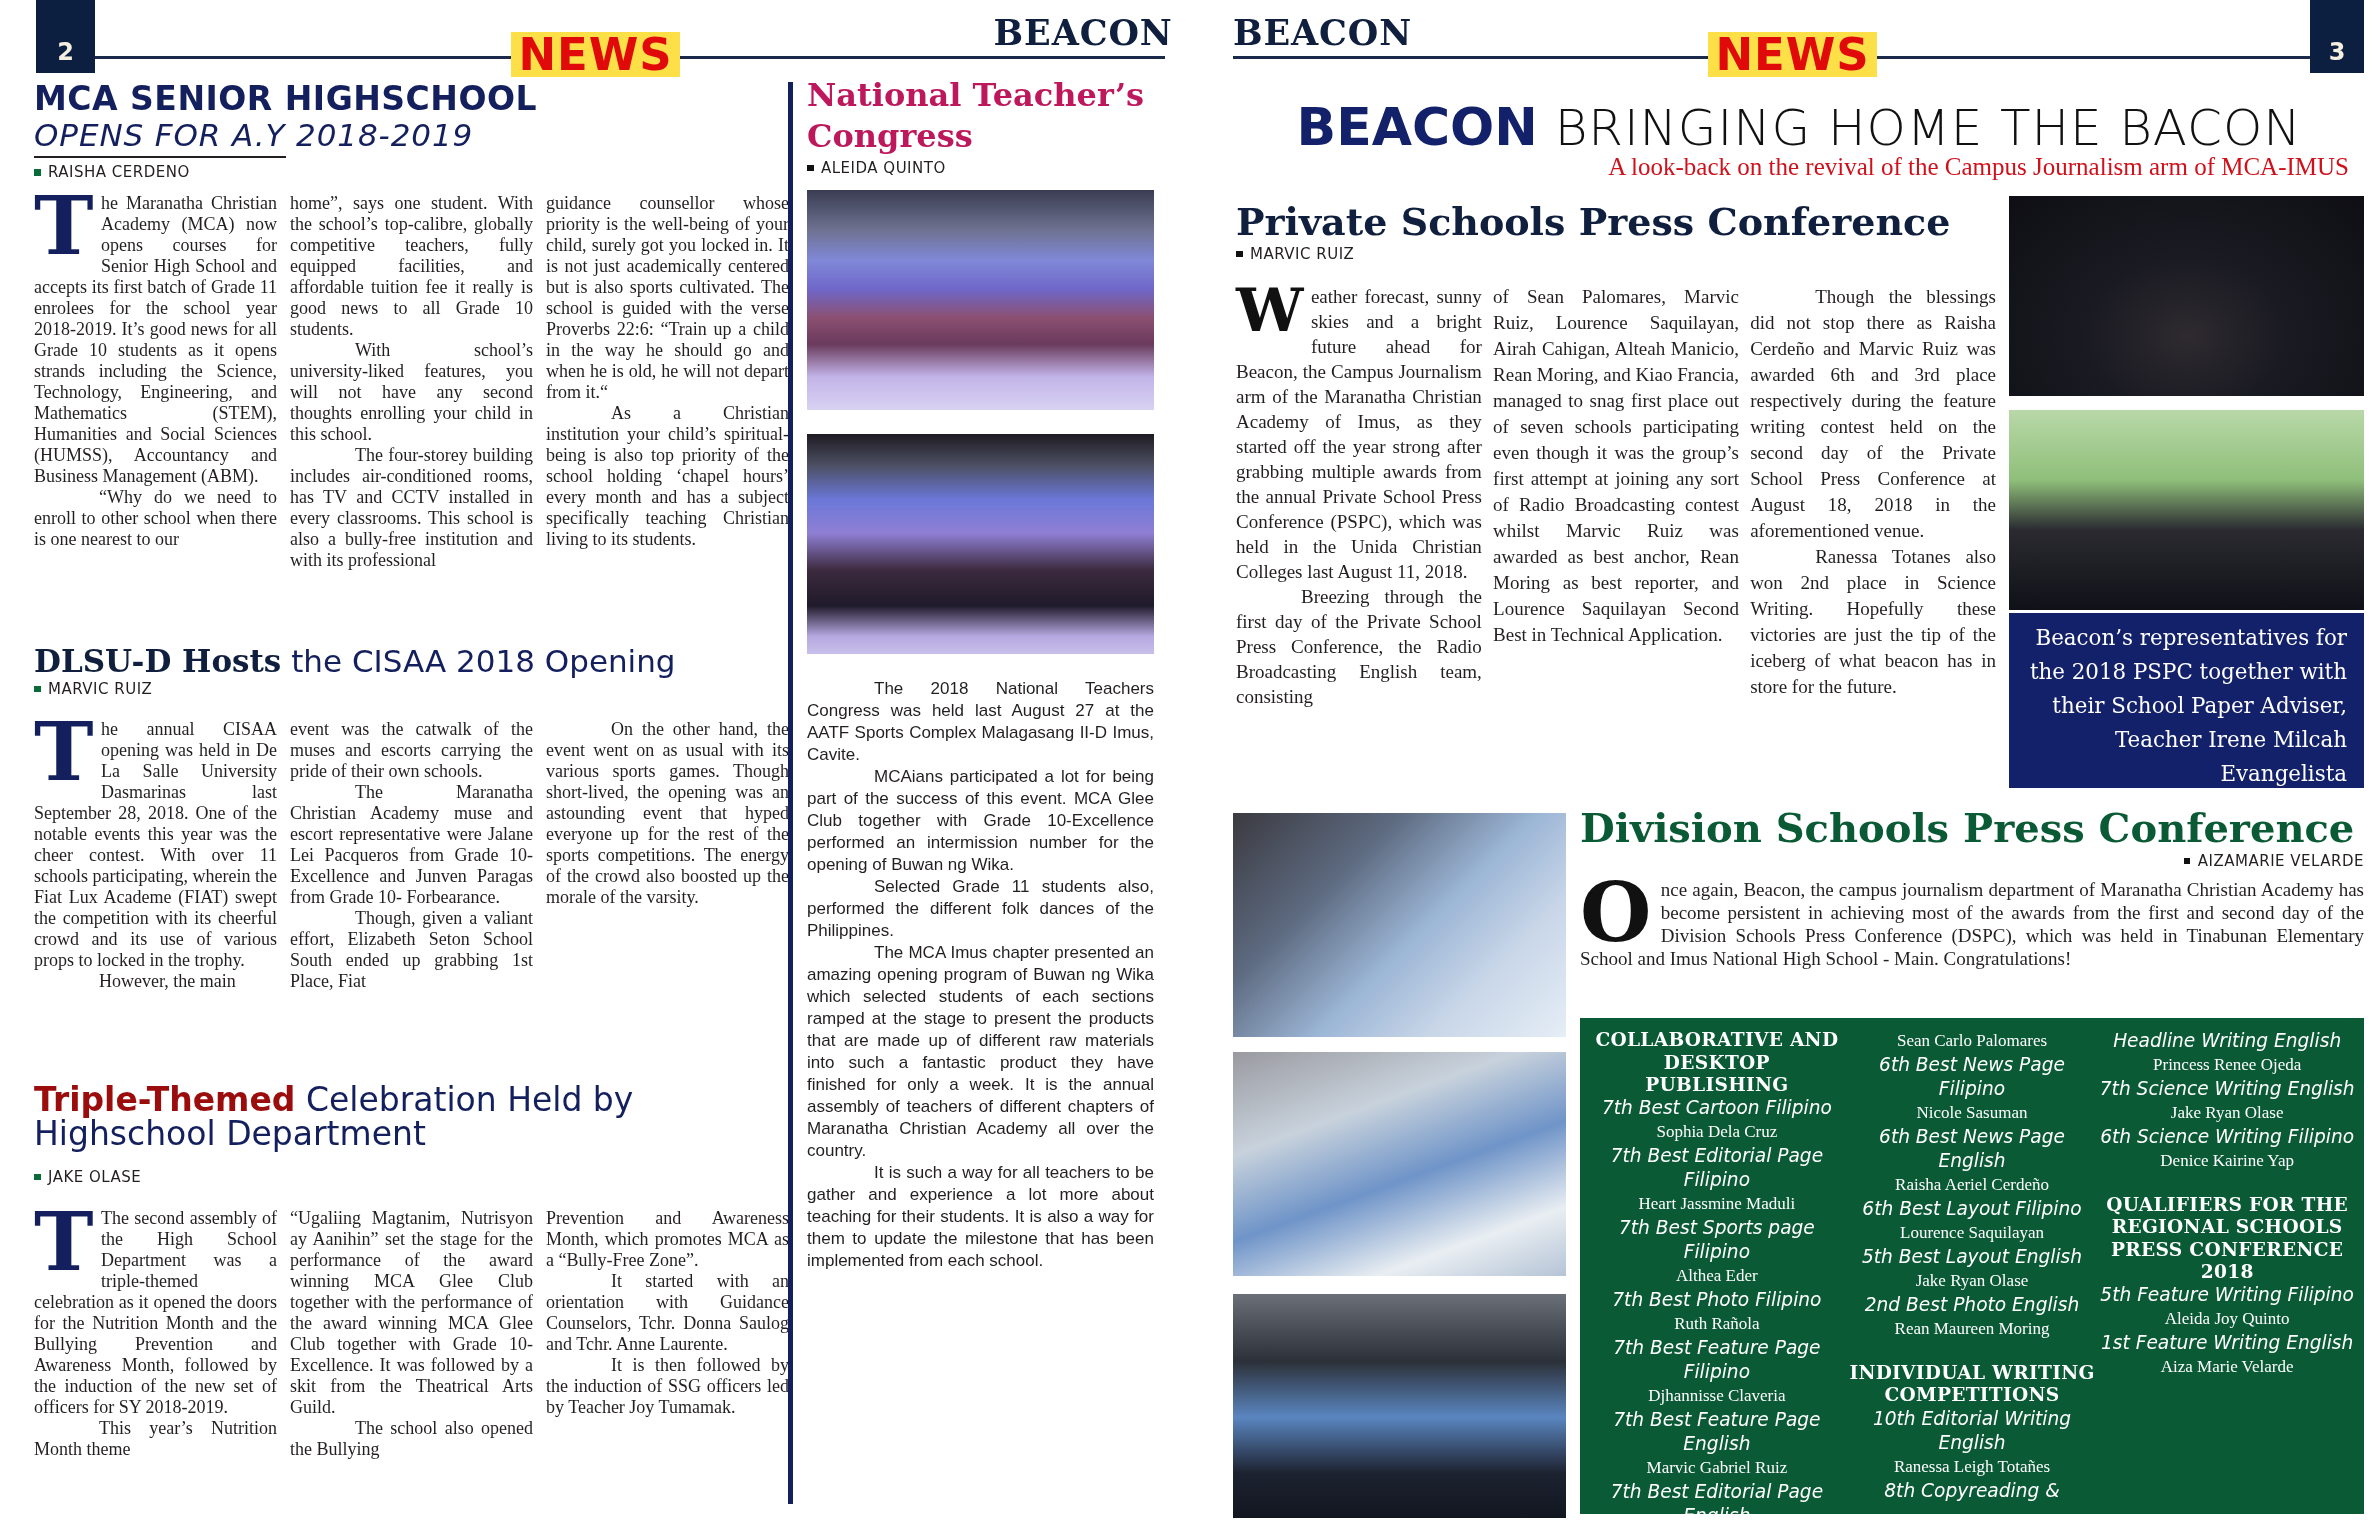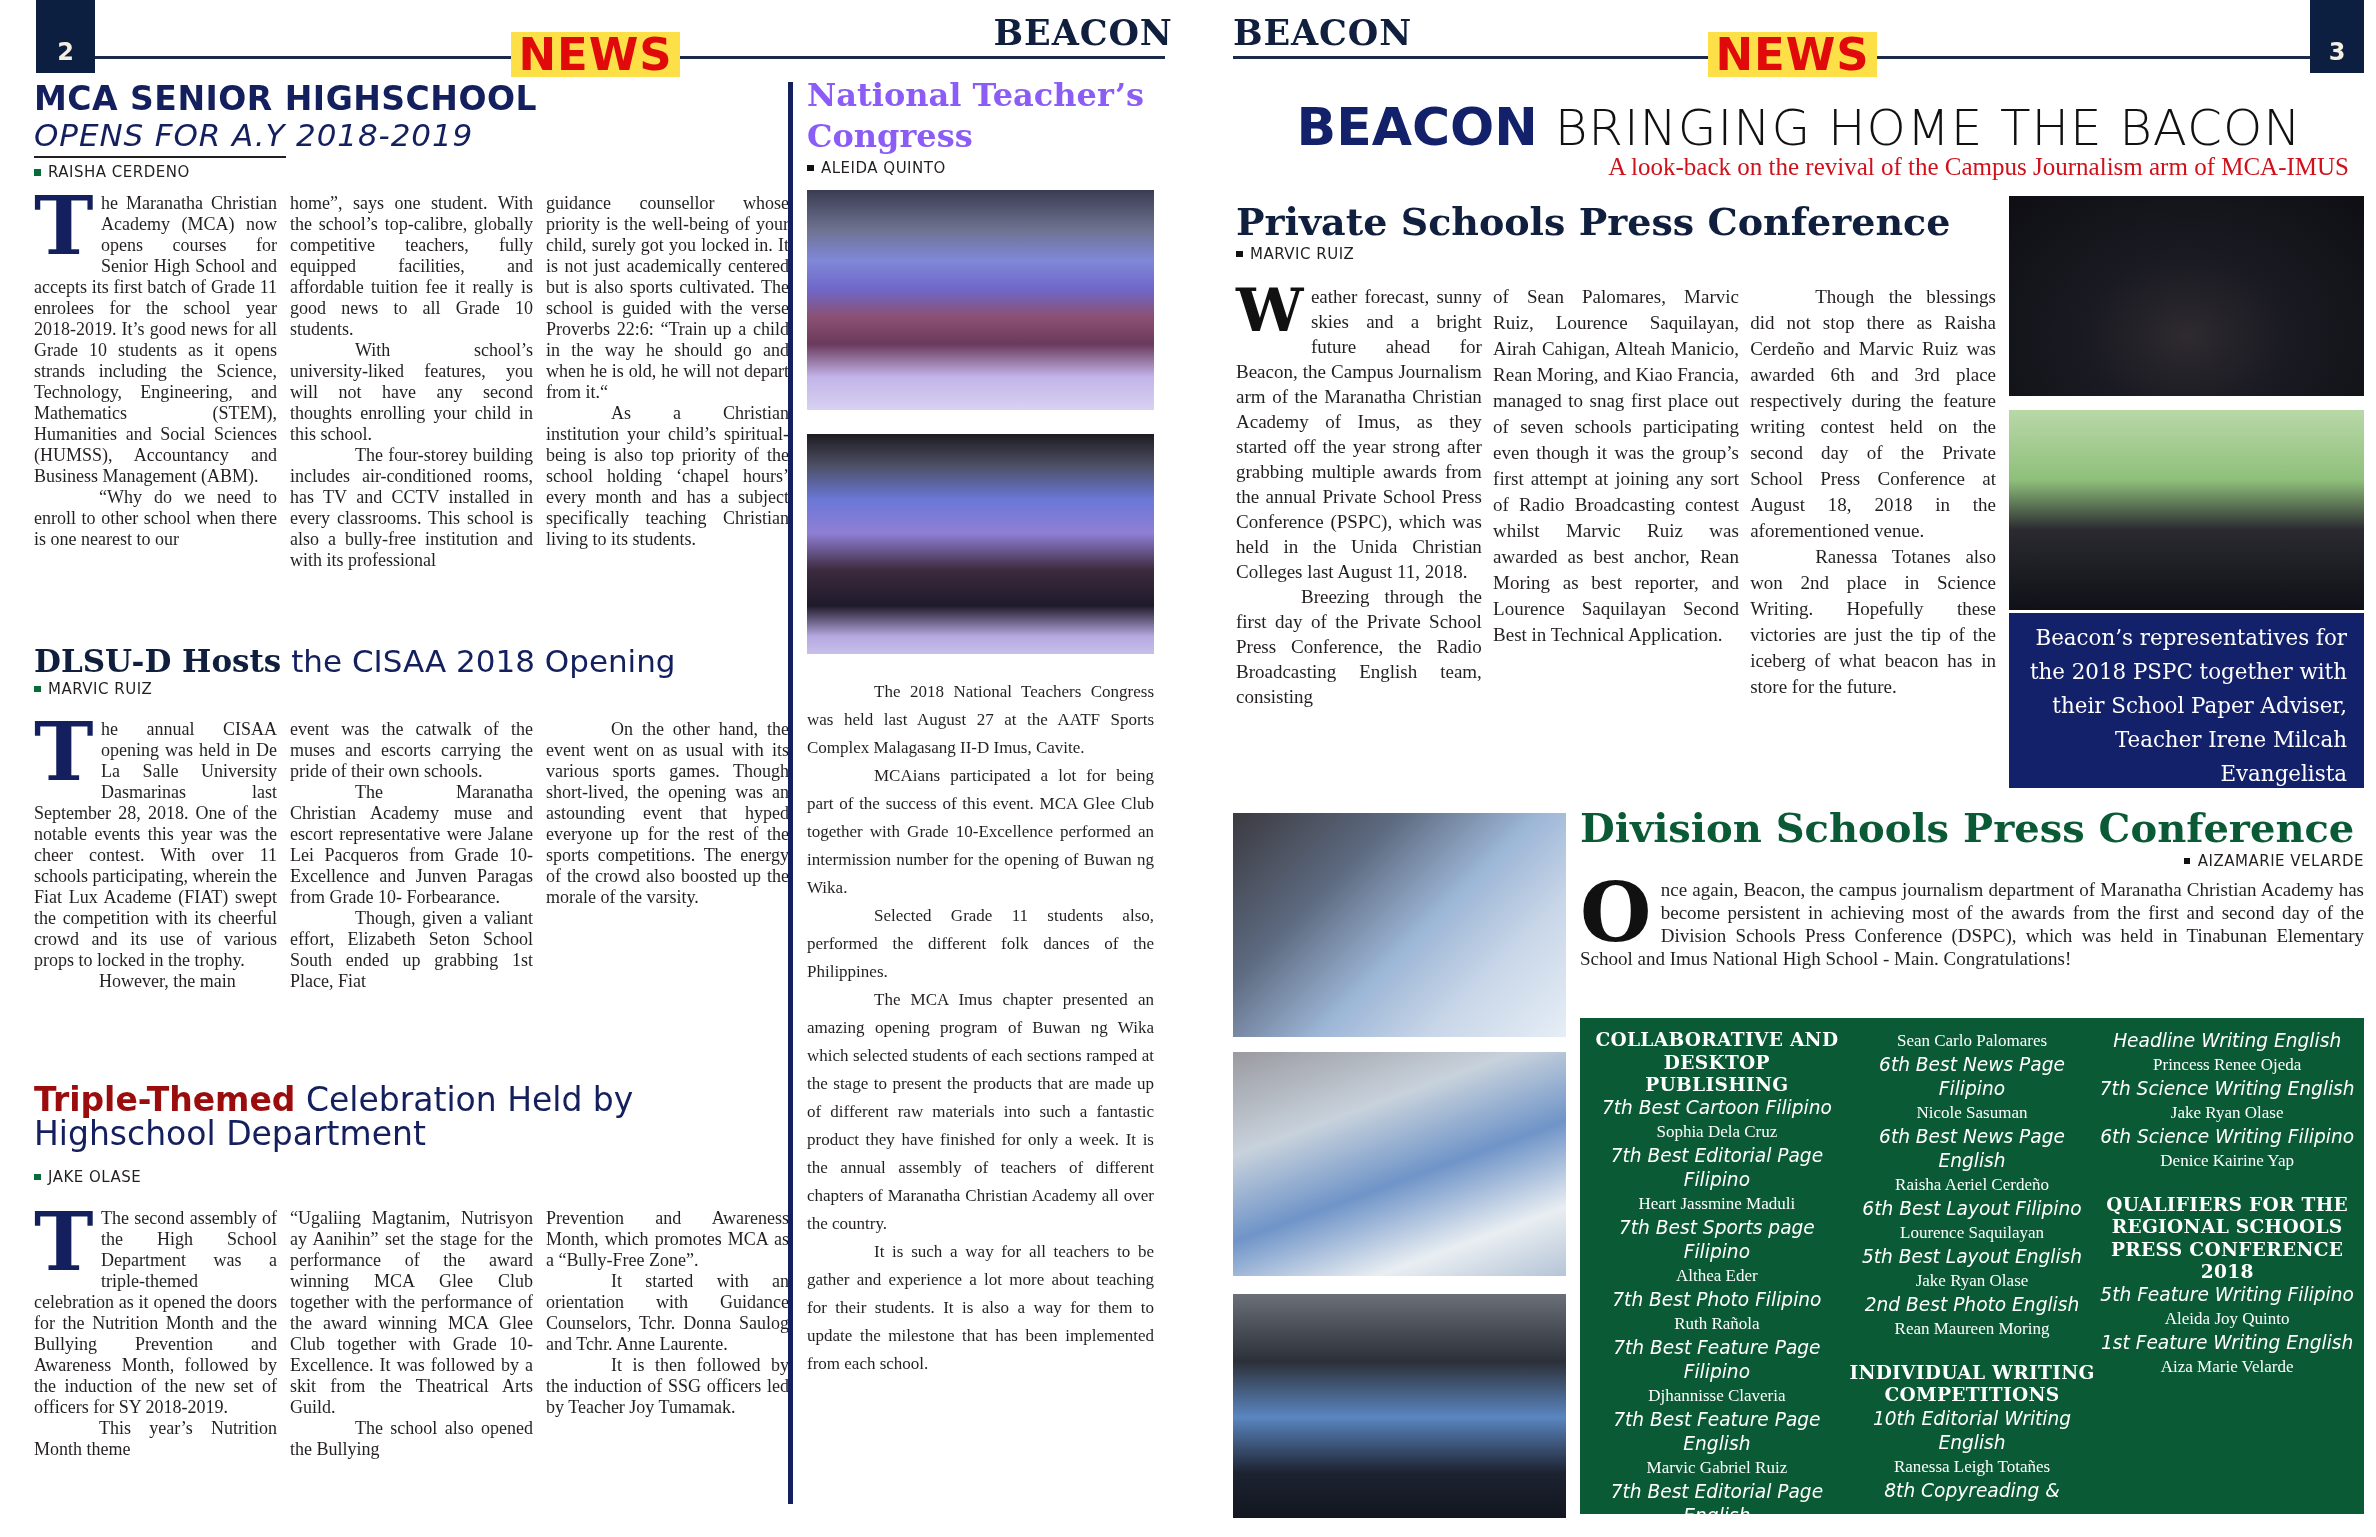--- a/index.html
+++ b/index.html
@@ -22,21 +22,21 @@
   .byline .sq { width: 6.5px; height: 6.5px; background: #0a6b3a; display: inline-block; }
 
   
   .cols { display: flex; gap: 13px; }
   .col { flex: 1; font-family: "Liberation Serif", serif; font-size: 18px; line-height: 21px; text-align: justify; color: #231f20; }
   .col p { text-indent: 0; }
   .col p.ind { text-indent: 65px; }
   .dropcap { float: left; font-family: "DejaVu Serif", serif; font-weight: bold; color: #14205e; font-size: 80px; line-height: 65px; margin: 1.9px 7.5px 0 0; }
   .dropcap.black { color: #111; }
 
-  .ntc-body { font-family: Liberation Serif, serif; font-size: 17px; line-height: 28px; text-align: justify; color: #231f20; }
+  .ntc-body { font-family: Liberation Sans, sans-serif; font-size: 17px; line-height: 22px; text-align: justify; color: #231f20; }
   .ntc-body p.ind { text-indent: 67px; }
 
   .divider { background: #14205e; width: 4.7px; }
 
   
   .photo { overflow: hidden; }
   .ph-stage1 { background:
     linear-gradient(180deg, #3a3c52 0%, #6e7290 18%, #8088d8 32%, #6f67c9 45%, #8b5072 58%, #6a3a5c 70%, #c2b4e8 85%, #d8d2f2 100%); }
   .ph-stage2 { background:
     linear-gradient(180deg, #1e1a22 0%, #4c4f62 14%, #6b78d8 30%, #8f7fd4 45%, #3c2a3e 62%, #1f1a2a 78%, #b5a8e0 92%, #c8c0ea 100%); }
@@ -147,21 +147,21 @@
         <p>Prevention and Awareness Month, which promotes MCA as a “Bully-Free Zone”.</p>
         <p class="ind">It started with an orientation with Guidance Counselors, Tchr. Donna Saulog and Tchr. Anne Laurente.</p>
         <p class="ind">It is then followed by the induction of SSG officers led by Teacher Joy Tumamak.</p>
       </div>
     </div>
   </div>
 
   <div class="abs divider" style="left:788px;top:82px;height:1422px;"></div>
 
   <div class="abs" style="left:807px;top:75px;width:352px;">
-    <div class="hl-slab" style="font-size:32px;line-height:41px;color:#8b5cf6;">National Teacher’s Congress</div>
+    <div class="hl-slab" style="font-size:32px;line-height:41px;color:#be185d;">National Teacher’s Congress</div>
     <div class="byline" style="margin-top:1.9px;">
         <span class="sq" style="background:#111;"></span>
         <span>ALEIDA QUINTO</span>
       </div>
     <div class="photo ph-stage1" style="margin-top:13px;width:347px;height:220px;"></div>
     <div class="photo ph-stage2" style="margin-top:24px;width:347px;height:220px;"></div>
     <div class="ntc-body" style="margin-top:24px;width:347px;">
       <p class="ind">The 2018 National Teachers Congress was held last August 27 at the AATF Sports Complex Malagasang II-D Imus, Cavite.</p>
       <p class="ind">MCAians participated a lot for being part of the success of this event. MCA Glee Club together with Grade 10-Excellence performed an intermission number for the opening of Buwan ng Wika.</p>
       <p class="ind">Selected Grade 11 students also, performed  the different folk dances of the Philippines.</p>

